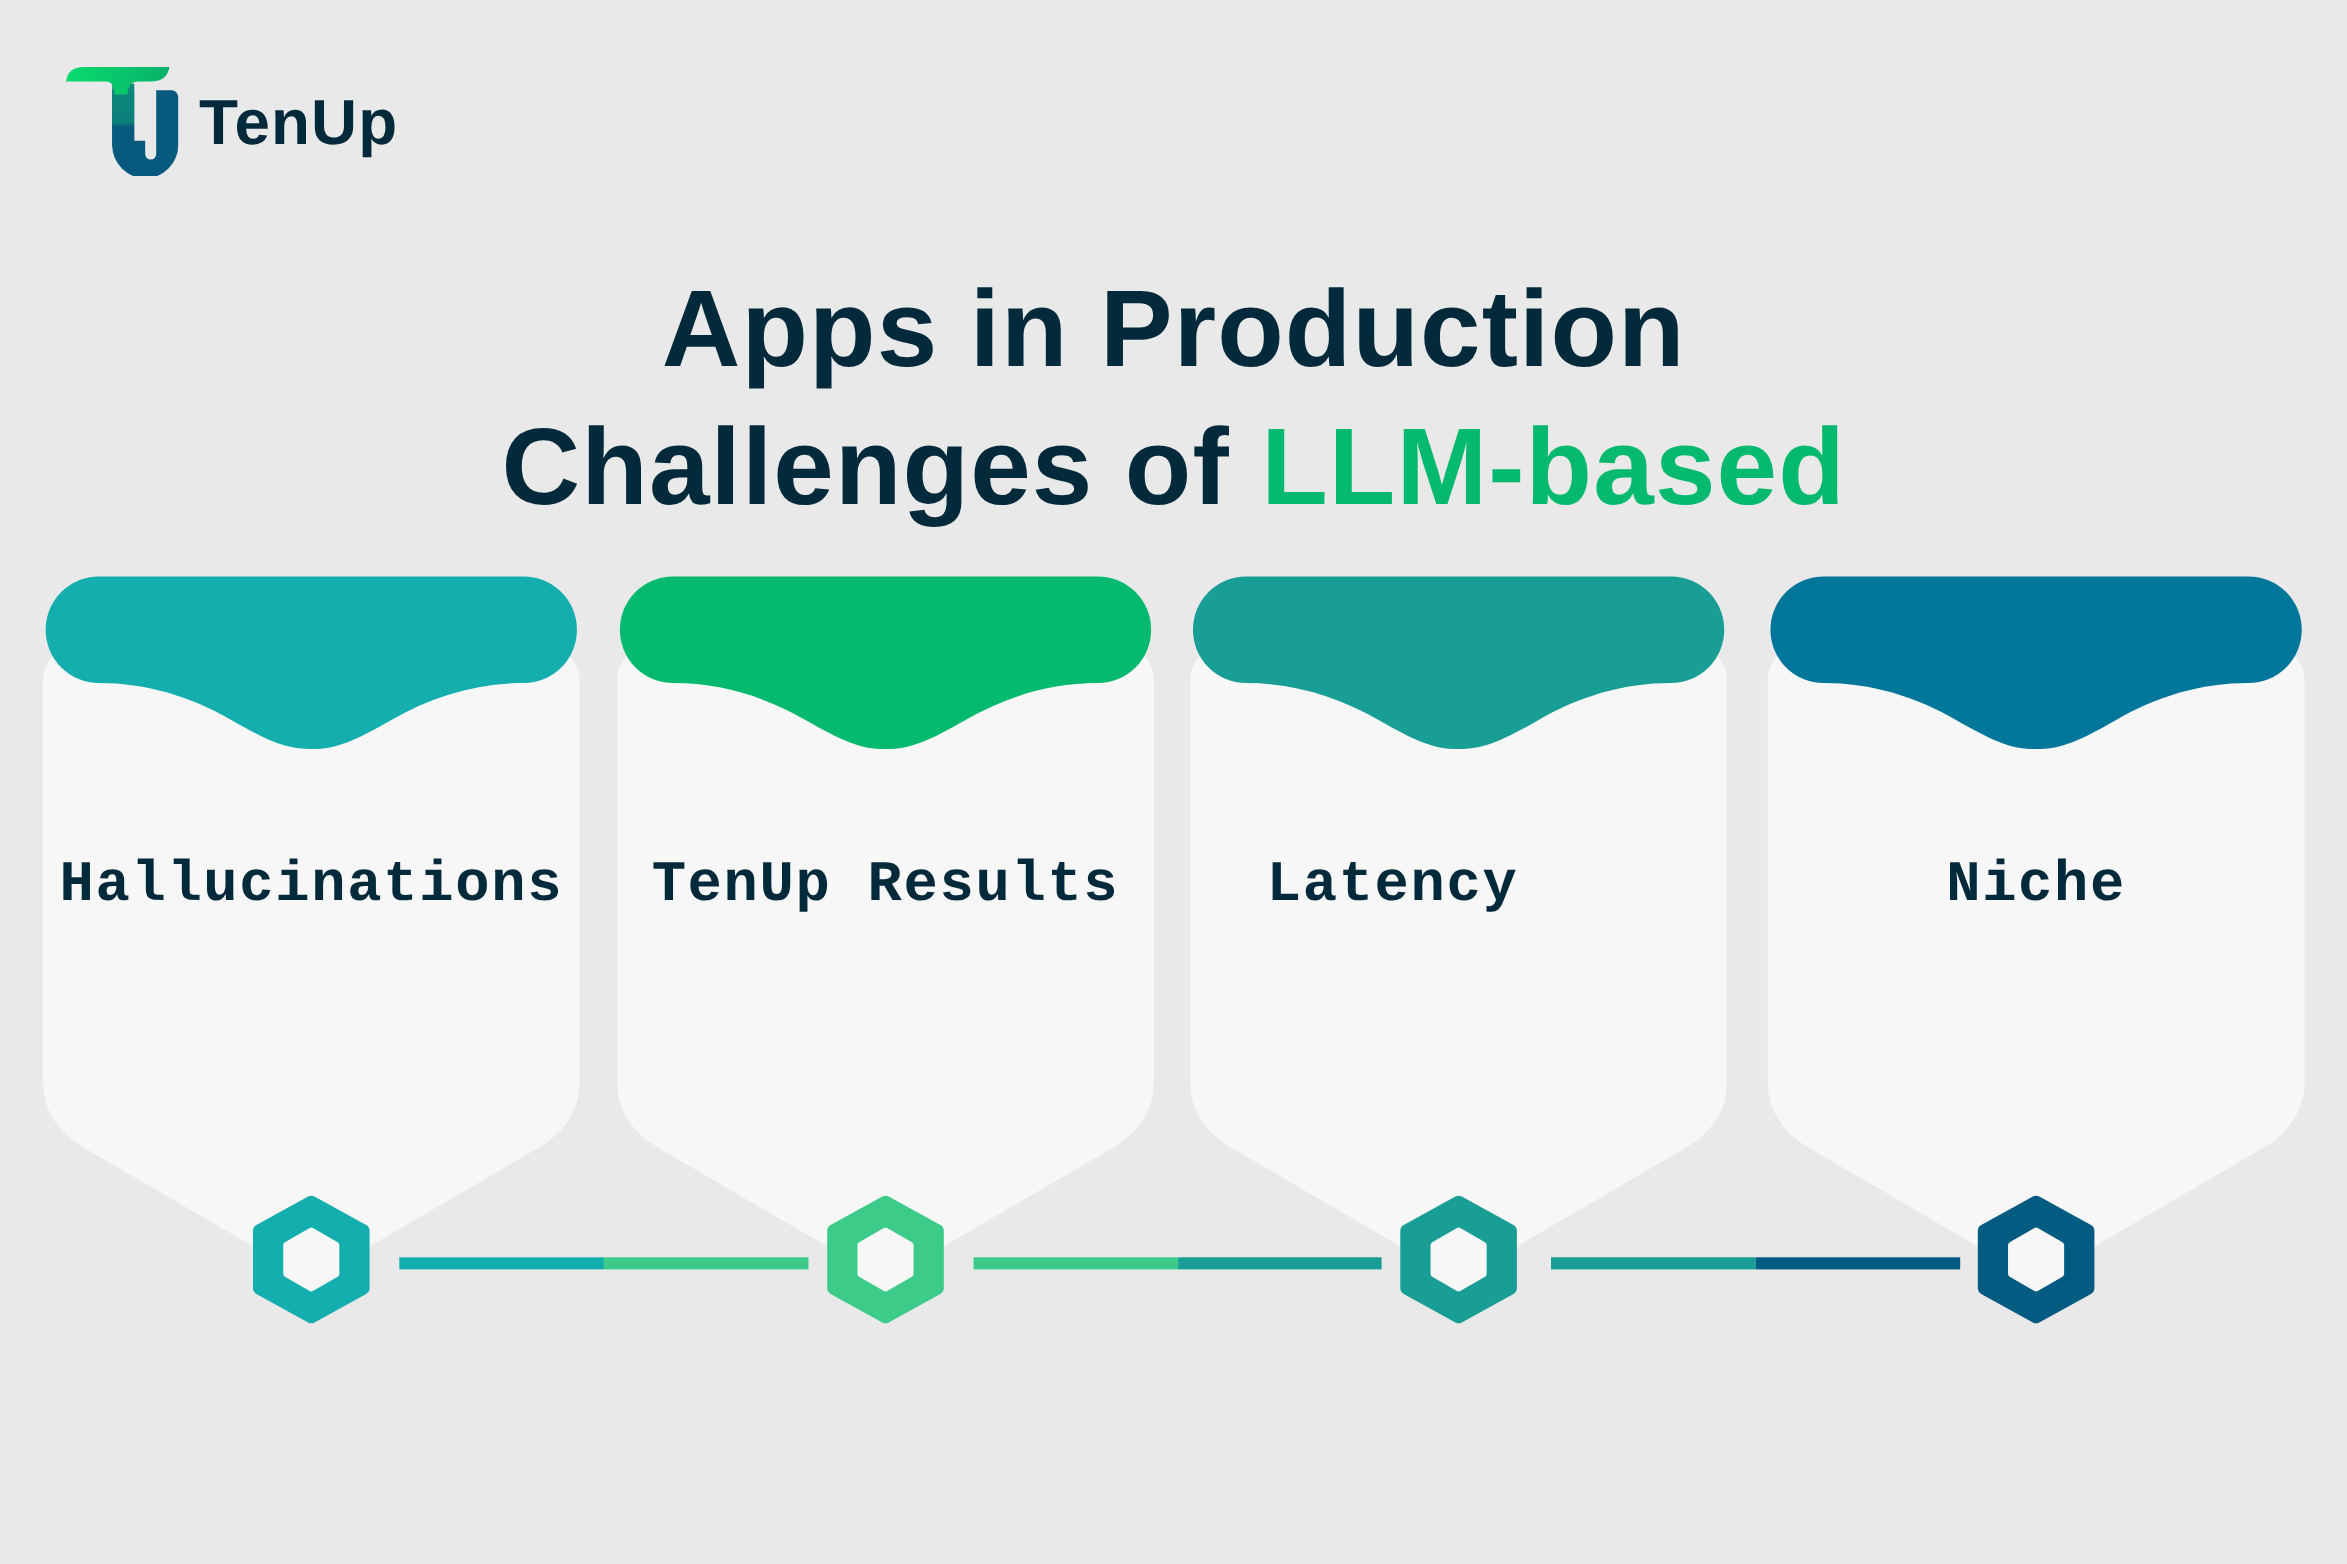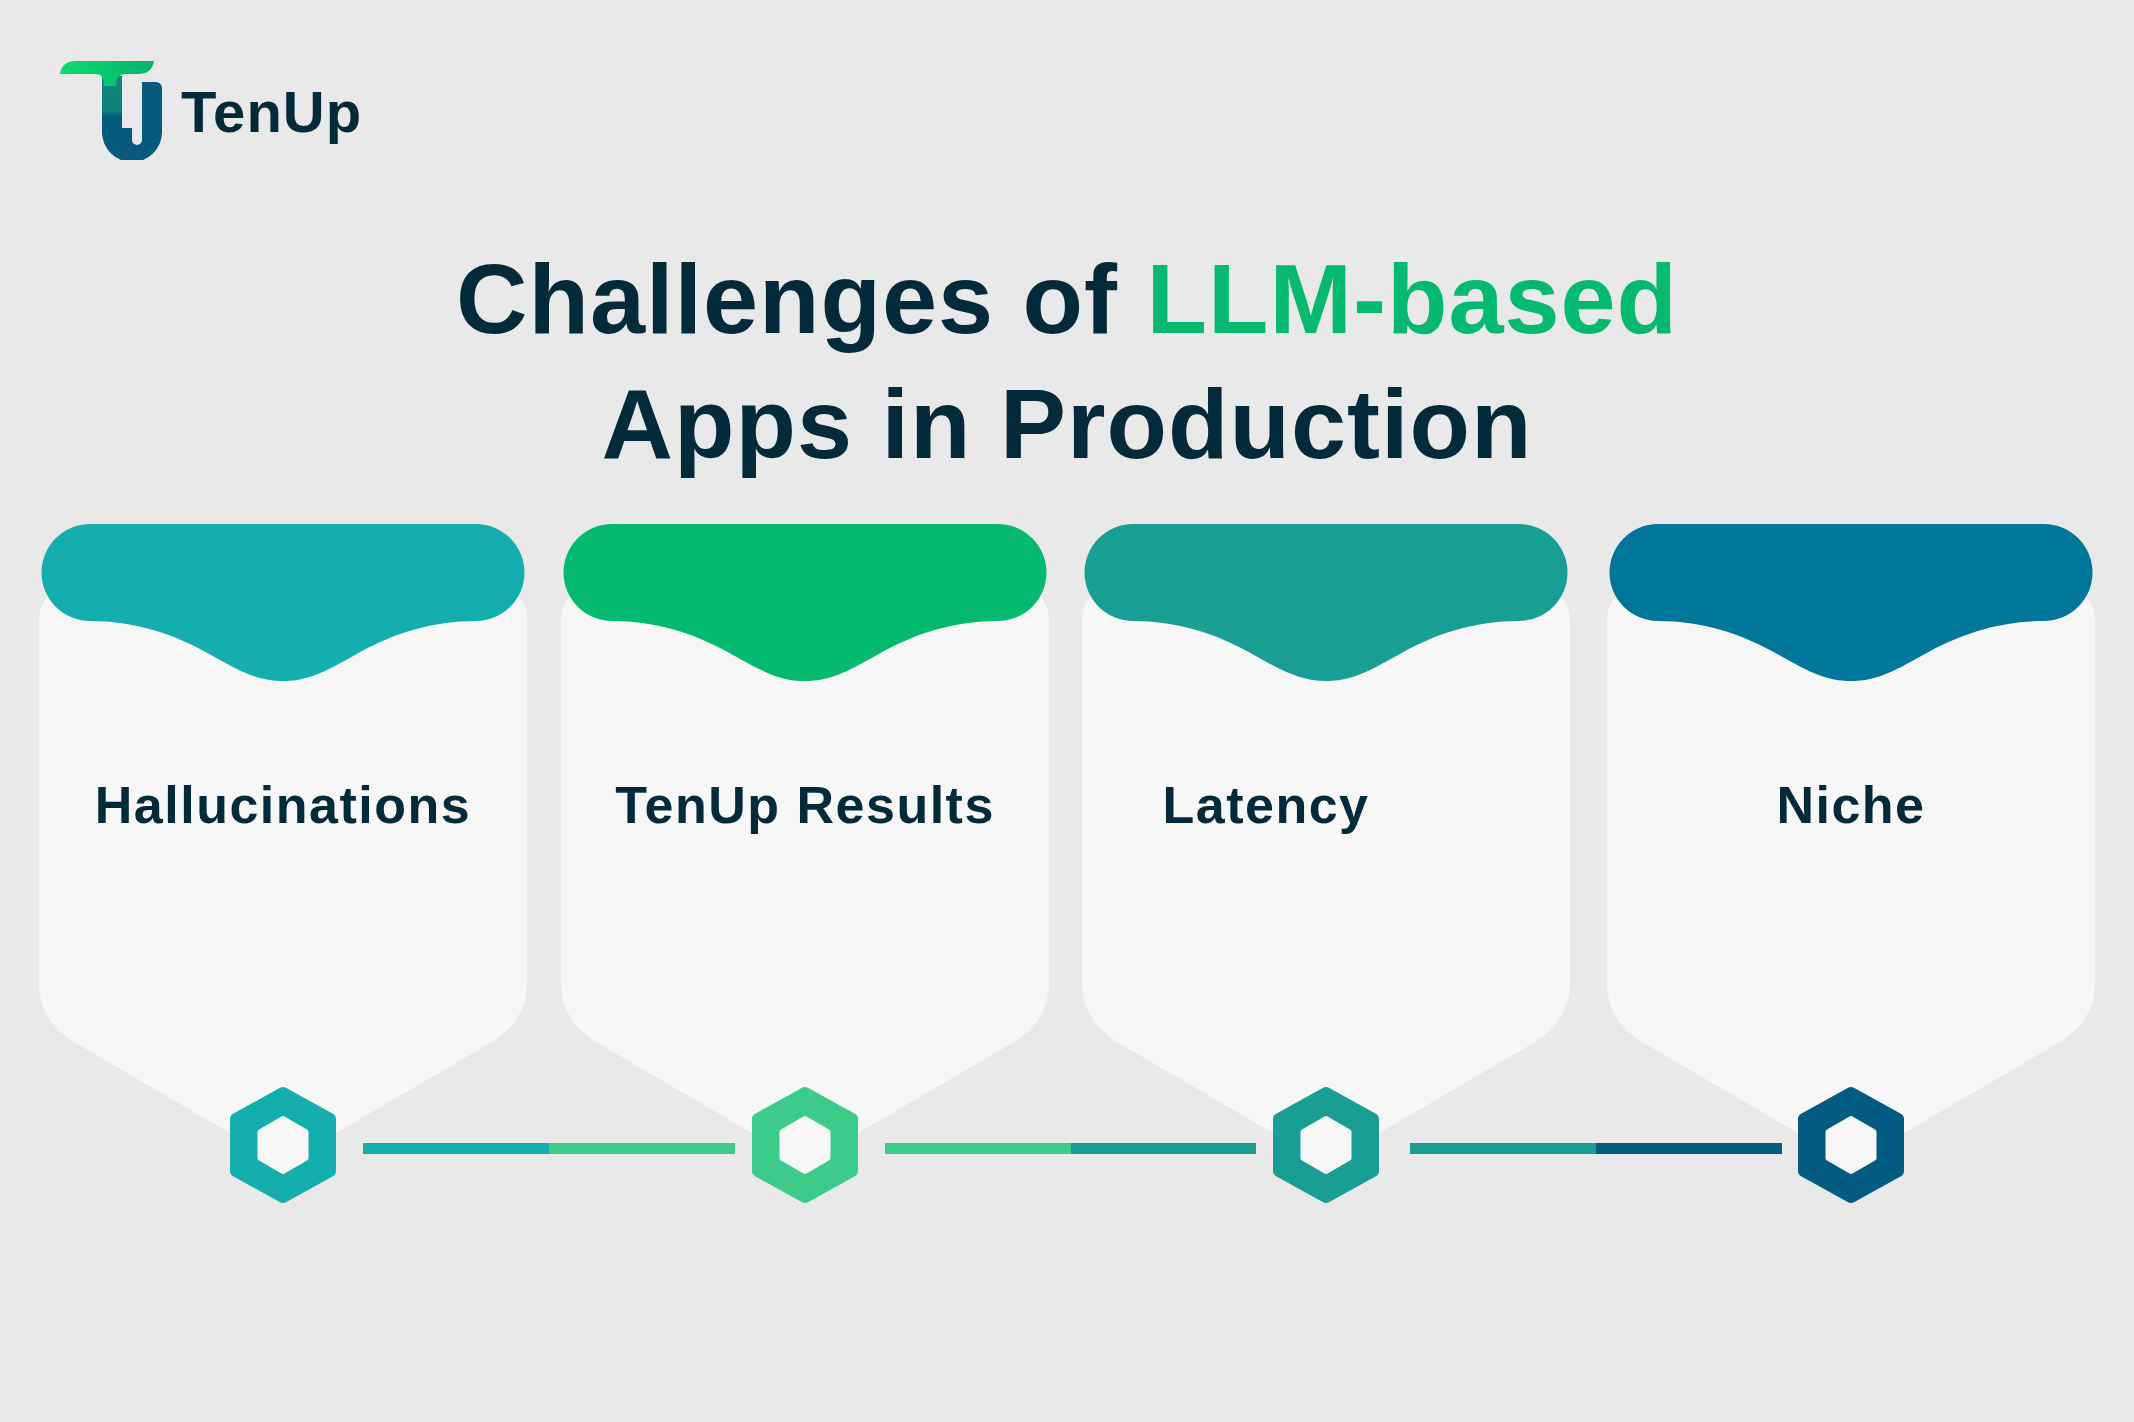--- a/index.html
+++ b/index.html
@@ -18,20 +18,21 @@
   #title {
     left: 0; width: 2134px; top: 236px; text-align: center;
     font-size: 99px; font-weight: 700; line-height: 125px; letter-spacing: 1px;
   }
   #title .accent { color: #05BA6E; }
   #graphic { left: 0; top: 0; width: 2134px; height: 1422px; }
   .card-label {
     position: absolute; top: 770px; width: 488px; text-align: center;
     font-size: 52px; font-weight: 700; letter-spacing: 1.5px; line-height: 70px;
     color: #022A3A;
+    font-family: Liberation Mono, monospace;
   }
 </style>
 </head>
 <body>
 
 <svg id="logo-mark" class="abs" viewBox="0 0 112 104">
   <defs>
     <linearGradient id="barGrad" x1="0" x2="1" y1="0" y2="0">
       <stop offset="0" stop-color="#0ADB6E"></stop>
       <stop offset="1" stop-color="#07B26A"></stop>
@@ -45,22 +46,22 @@
   </defs>
 
   <path d="M46 26 L46 76 A30 30 0 0 0 106 76 L106 32 A6 6 0 0 0 100 26 L86 26 L86 84 A5 5 0 0 1 76 84 L76 72 L66 72 L66 26 Z" fill="#075A7E"></path>
   <path d="M46 20 L66 20 L66 74 Q56 76 50 84 Q46 80 46 76 Z" fill="url(#stemGrad)"></path>
 
   <path d="M4 18 Q6 5 20 5 L98 5 Q96 18 82 18 L70 18 Q60 18 60 30 L48 30 Q48 18 40 18 Z" fill="url(#barGrad)"></path>
 </svg>
 <div id="logo-word" class="abs">TenUp</div>
 
 <div id="title" class="abs">
+  <div>Apps in Production</div>
   <div><span>Challenges of </span><span class="accent">LLM-based</span></div>
-  <div>Apps in Production</div>
 </div>
 
 <svg id="graphic" class="abs" viewBox="0 0 2134 1422">
   <g id="cards-layer">
       <g>
         <path d="M 39 620 Q 39 588 79 588 L 487 588 Q 527 588 527 620
     L 527 983 Q 527 1020 492 1042
     L 295 1157 Q 283 1164 271 1157
     L 74 1042 Q 39 1020 39 983 Z" fill="#F7F7F7"></path>
         <path d="M 90 524 L 476 524 A 48 48 0 0 1 476 621

